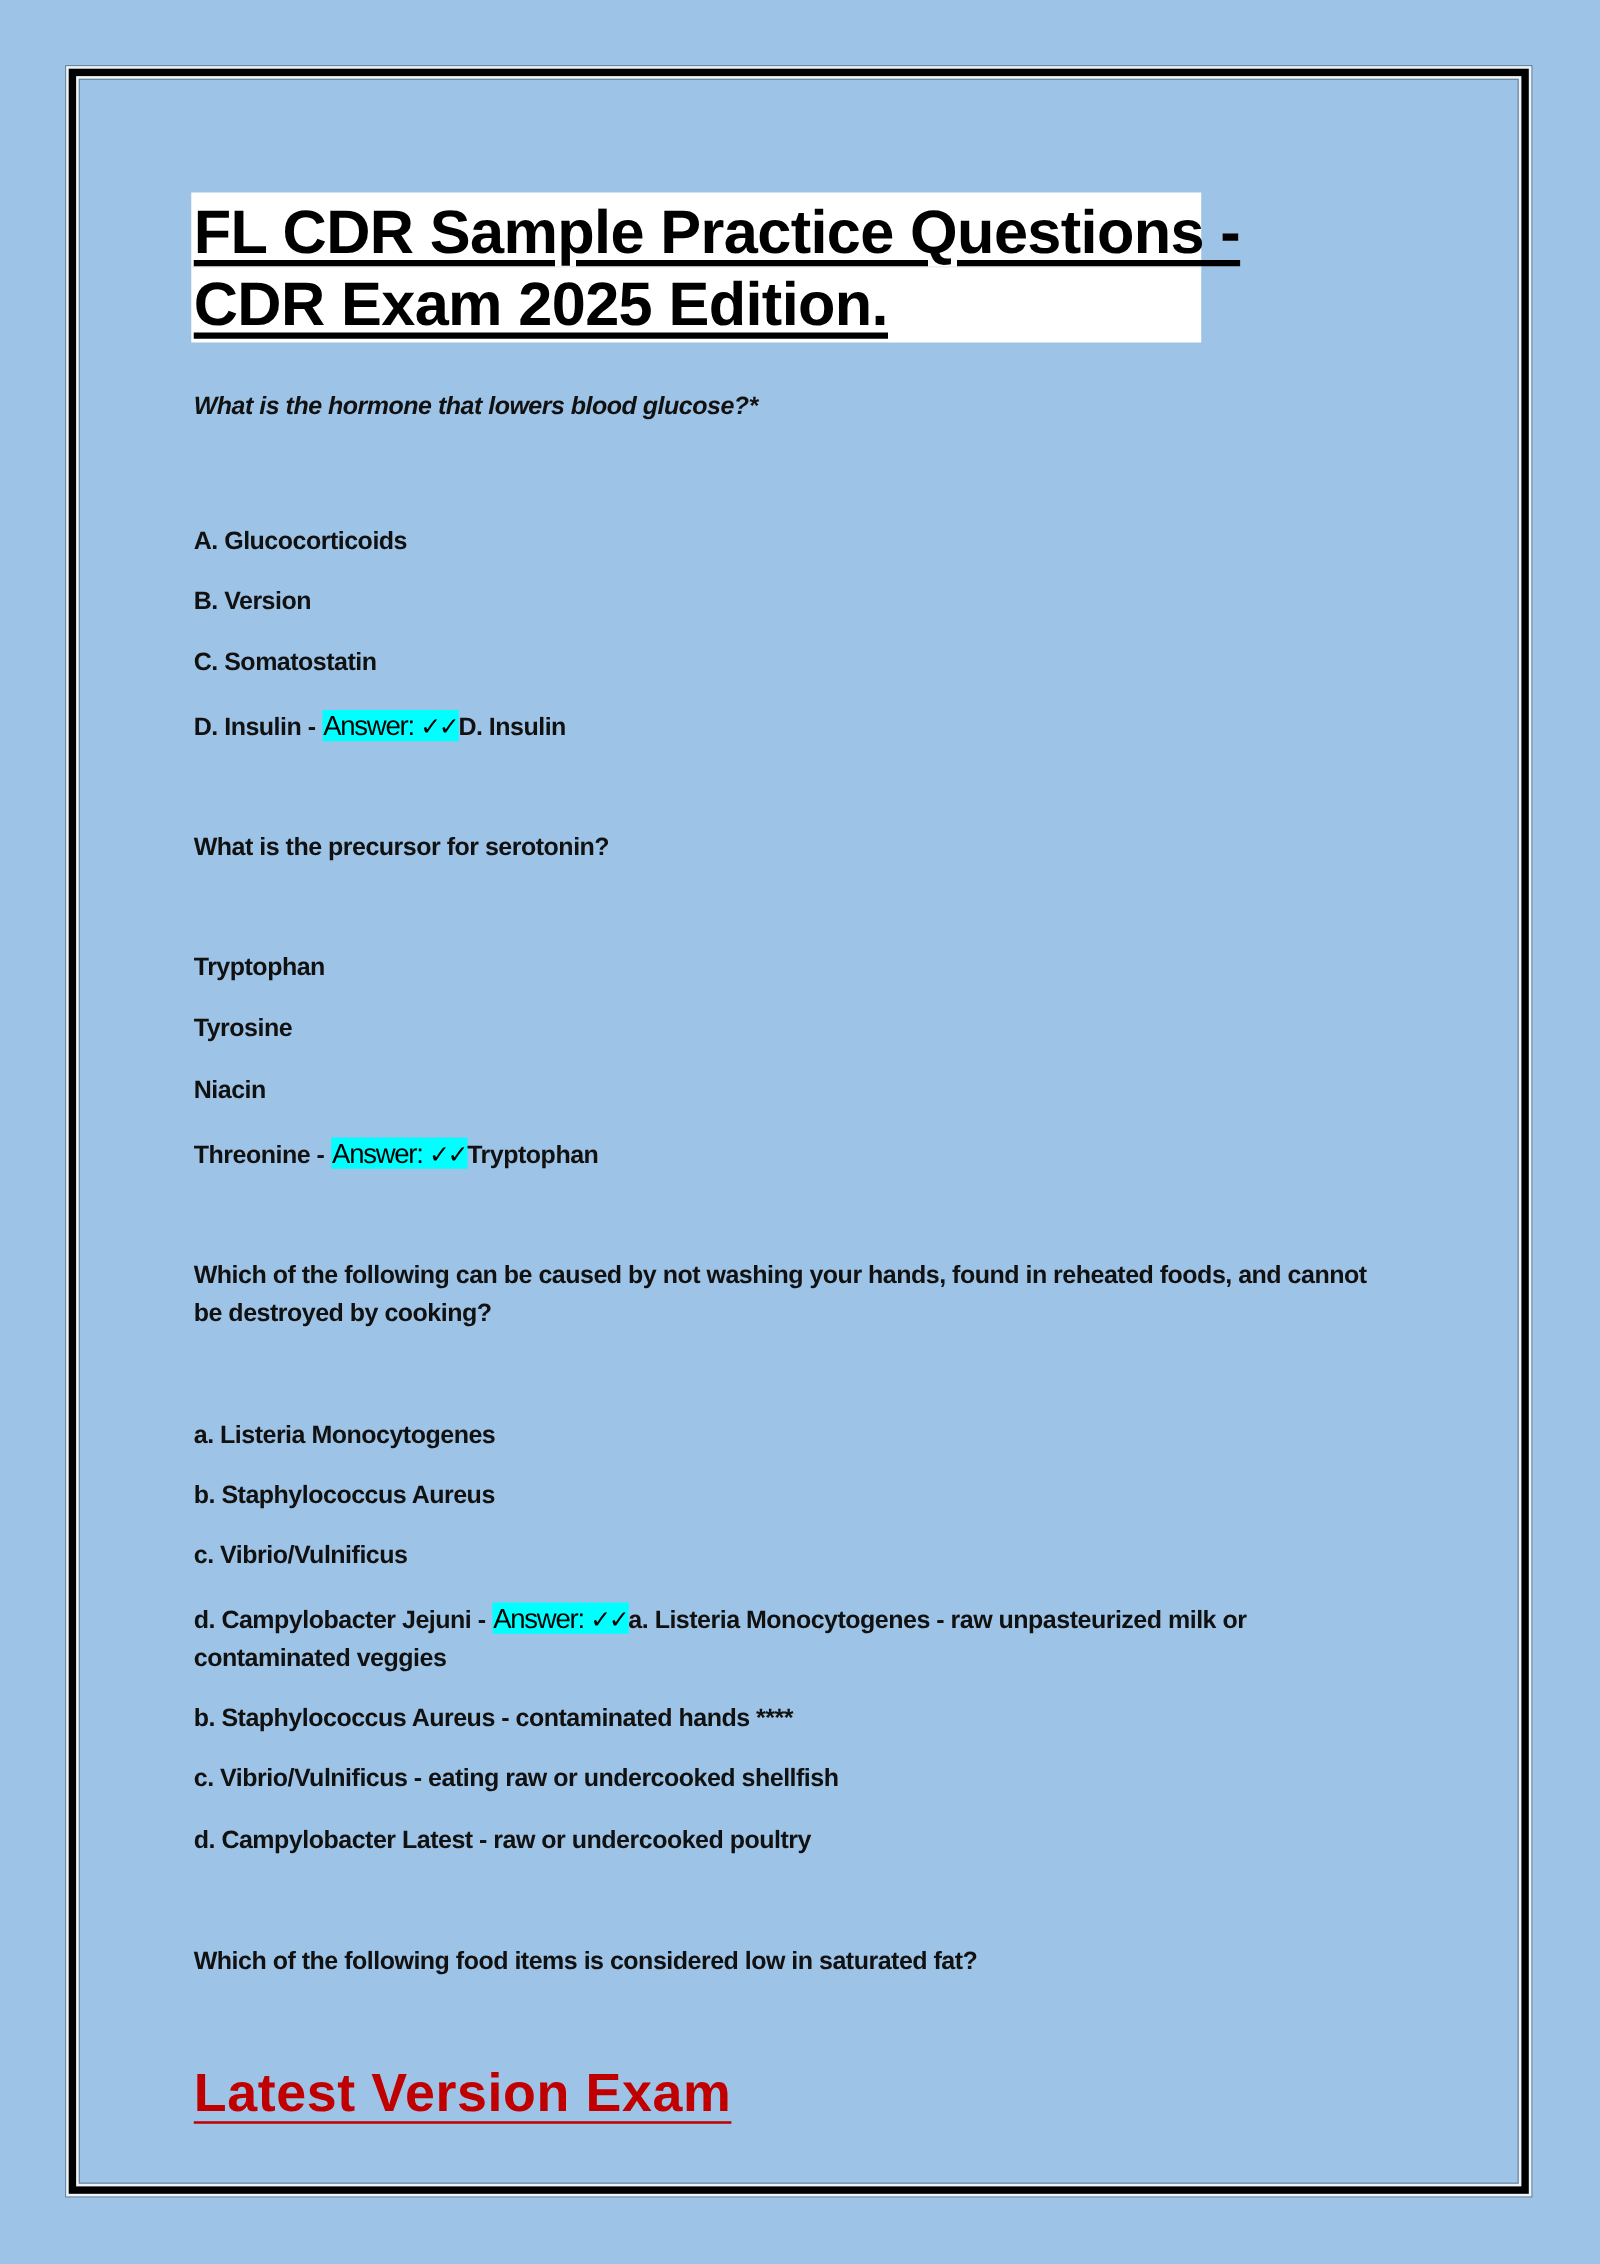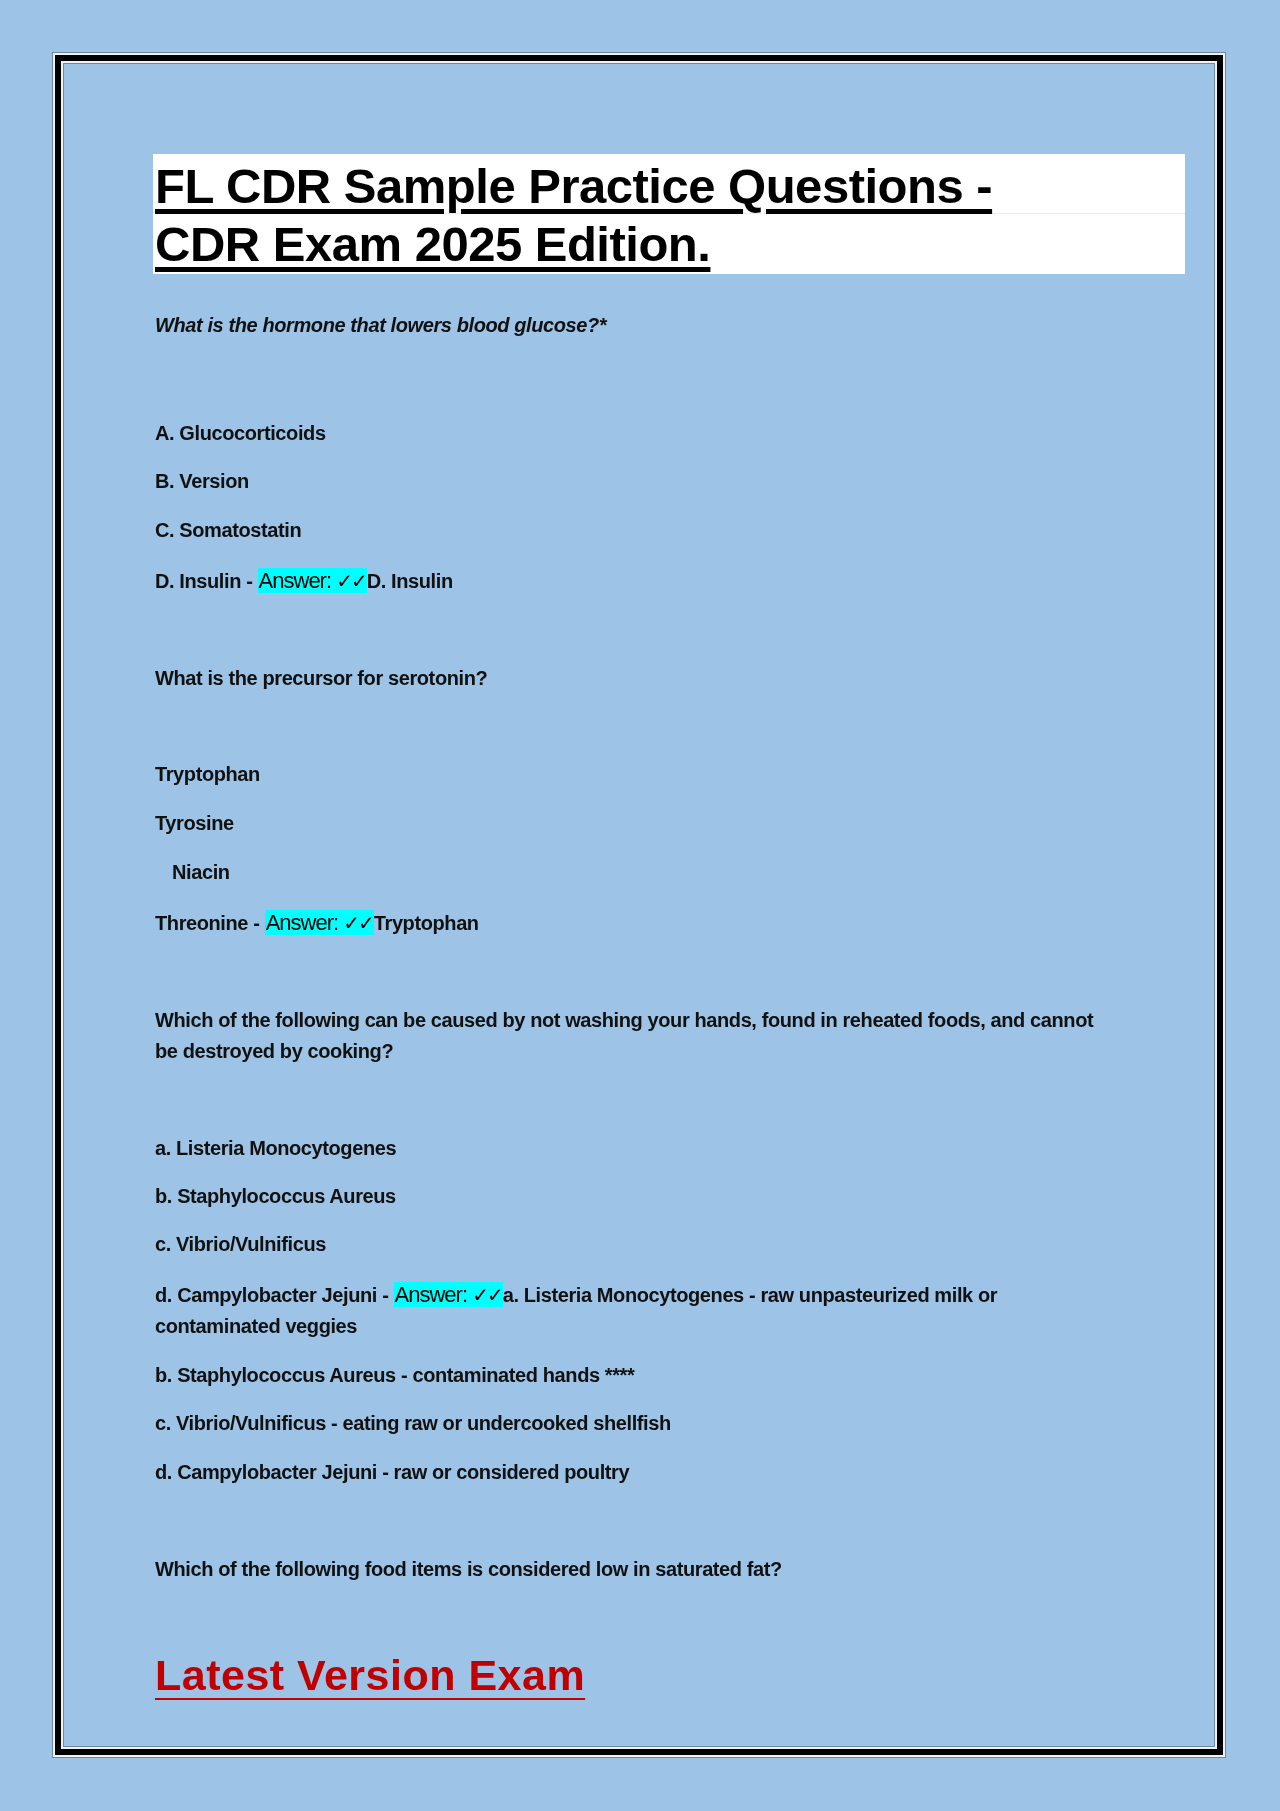--- a/index.html
+++ b/index.html
@@ -58,21 +58,21 @@
       width: 1152px;
       height: 1684px;
       border: 1px solid #6c8aa6;
       box-sizing: border-box;
     }
 
     .title-box {
       position: absolute;
       left: 153px;
       top: 154px;
-      width: 1032px;
+      width: 808px;
       height: 120px;
       background: #ffffff;
     }
     .title-line {
       position: absolute;
       left: 2px;
       font-family: "Liberation Sans", sans-serif;
       font-weight: bold;
       font-size: 49px;
       line-height: 56px;
@@ -158,31 +158,31 @@
 <div class="doc-text" style="top:418px;text-align:center;">A. Glucocorticoids</div>
 <div class="doc-text" style="top:466px;">B. Version</div>
 <div class="doc-text" style="top:515px;">C. Somatostatin</div>
 <div class="doc-text" style="top:565px;text-align:right;">
   <span>D. Insulin - </span><span class="answer-hl"><span>Answer:</span> <span class="check-icon">✓✓</span></span><span>D. Insulin</span>
 </div>
 
 <div class="doc-text" style="top:663px;text-align:right;">What is the precursor for serotonin?</div>
 <div class="doc-text" style="top:759px;">Tryptophan</div>
 <div class="doc-text" style="top:808px;">Tyrosine</div>
-<div class="doc-text" style="top:857px;margin-left:17px;">Niacin</div>
+<div class="doc-text" style="top:857px;">Niacin</div>
 <div class="doc-text" style="top:907px;">
   <span>Threonine - </span><span class="answer-hl"><span>Answer:</span> <span class="check-icon">✓✓</span></span><span>Tryptophan</span>
 </div>
 
 <div class="doc-text wrap" style="top:1005px;">Which of the following can be caused by not washing your hands, found in reheated foods, and cannot be destroyed by cooking?</div>
 <div class="doc-text" style="top:1133px;">a. Listeria Monocytogenes</div>
 <div class="doc-text" style="top:1181px;">b. Staphylococcus Aureus</div>
 <div class="doc-text" style="top:1229px;">c. Vibrio/Vulnificus</div>
 <div class="doc-text wrap" style="top:1279px;">
   <span>d. Campylobacter Jejuni - </span><span class="answer-hl"><span>Answer:</span> <span class="check-icon">✓✓</span></span><span>a. Listeria Monocytogenes - raw unpasteurized milk or contaminated veggies</span>
 </div>
 <div class="doc-text" style="top:1360px;">b. Staphylococcus Aureus - contaminated hands ****</div>
 <div class="doc-text" style="top:1408px;">c. Vibrio/Vulnificus - eating raw or undercooked shellfish</div>
-<div class="doc-text" style="top:1457px;">d. Campylobacter Jejuni - raw or considered poultry</div>
+<div class="doc-text" style="top:1457px;">d. Campylobacter Latest - raw or undercooked poultry</div>
 
 <div class="doc-text" style="top:1554px;">Which of the following food items is considered low in saturated fat?</div>
 
 <div class="footer-brand">Latest Version Exam</div>
 
 </body></html>

